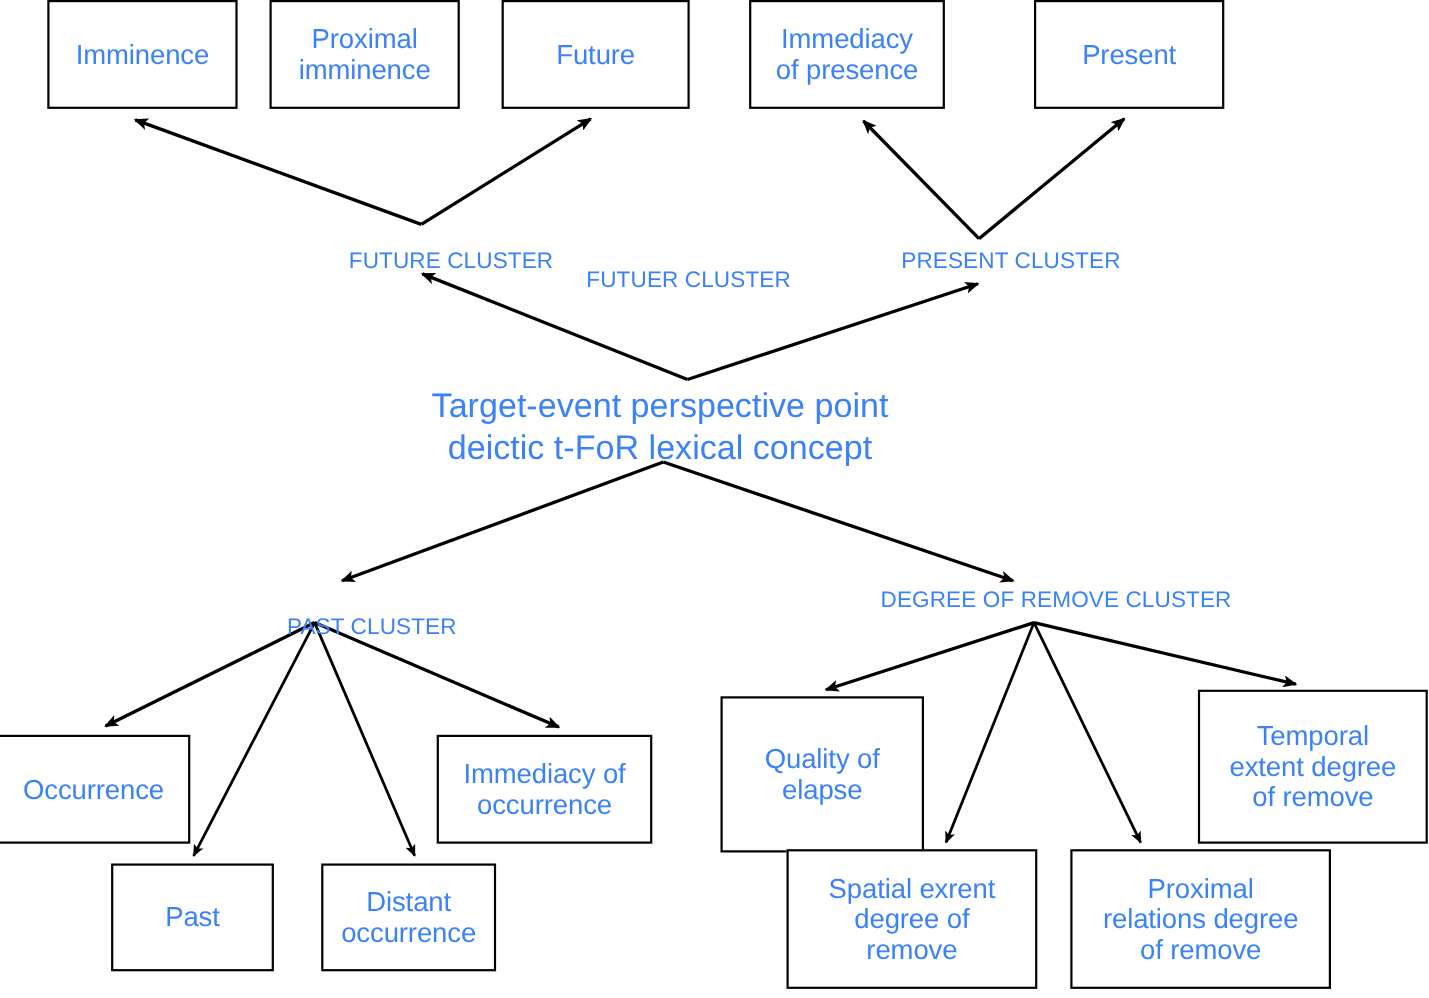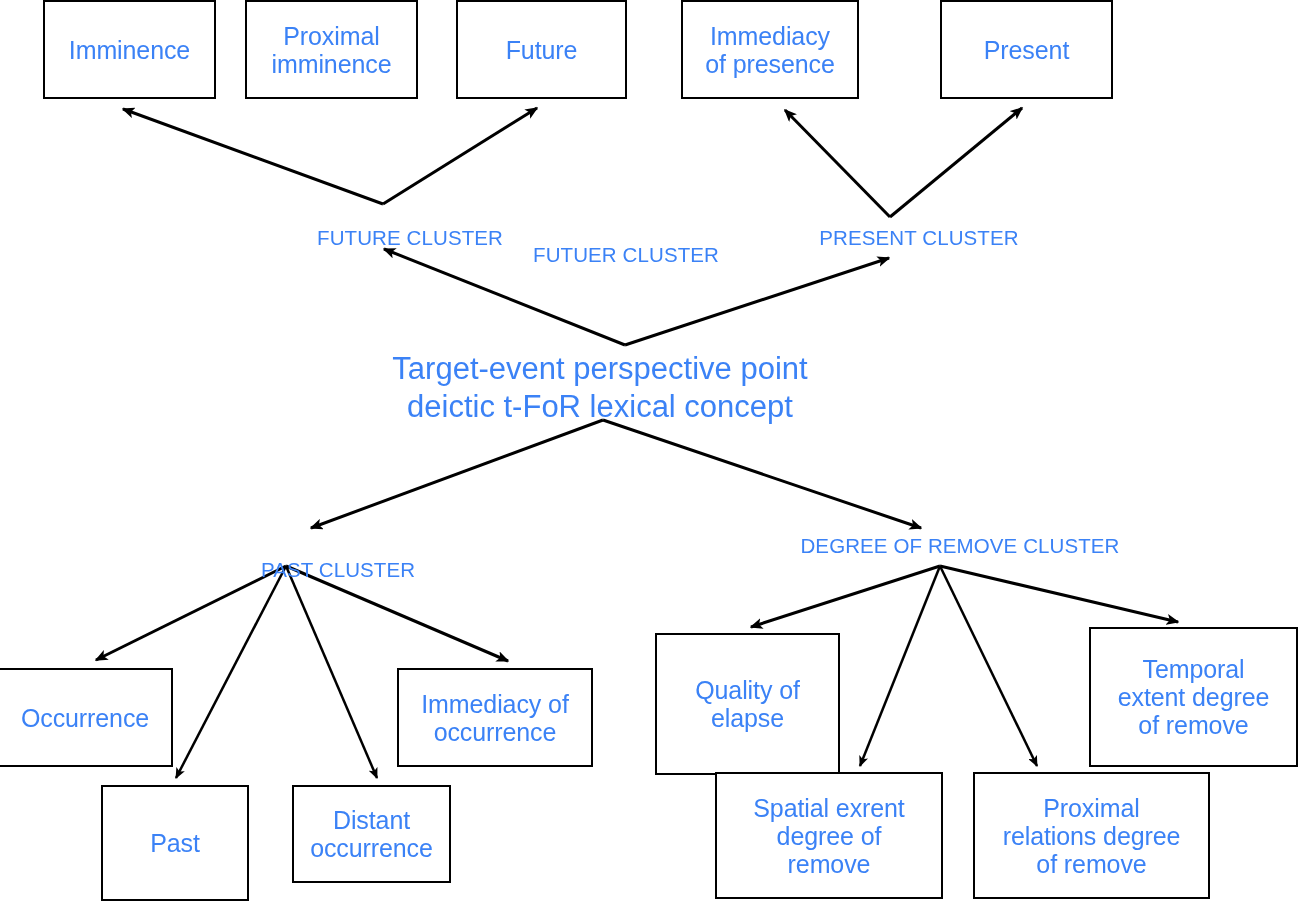--- a/index.html
+++ b/index.html
@@ -169,21 +169,21 @@
 
   <div class="center-label" style="left:600px; top:350px;">
     <div>Target-event perspective point</div>
     <div>deictic t-FoR lexical concept</div>
   </div>
 
   <div class="node-box" style="left:-3px; top:668px; width:176px; height:99px;">
     <span>Occurrence</span>
   </div>
 
-  <div class="node-box" style="left:101px; top:785px; width:148px; height:116px;">
+  <div class="node-box" style="left:101px; top:785px; width:148px; height:98px;">
     <span>Past</span>
   </div>
 
   <div class="node-box" style="left:292px; top:785px; width:159px; height:98px;">
     <span style="white-space:pre-line;">Distant
 occurrence</span>
   </div>
 
   <div class="node-box" style="left:397px; top:668px; width:196px; height:99px;">
     <span style="white-space:pre-line;">Immediacy of

